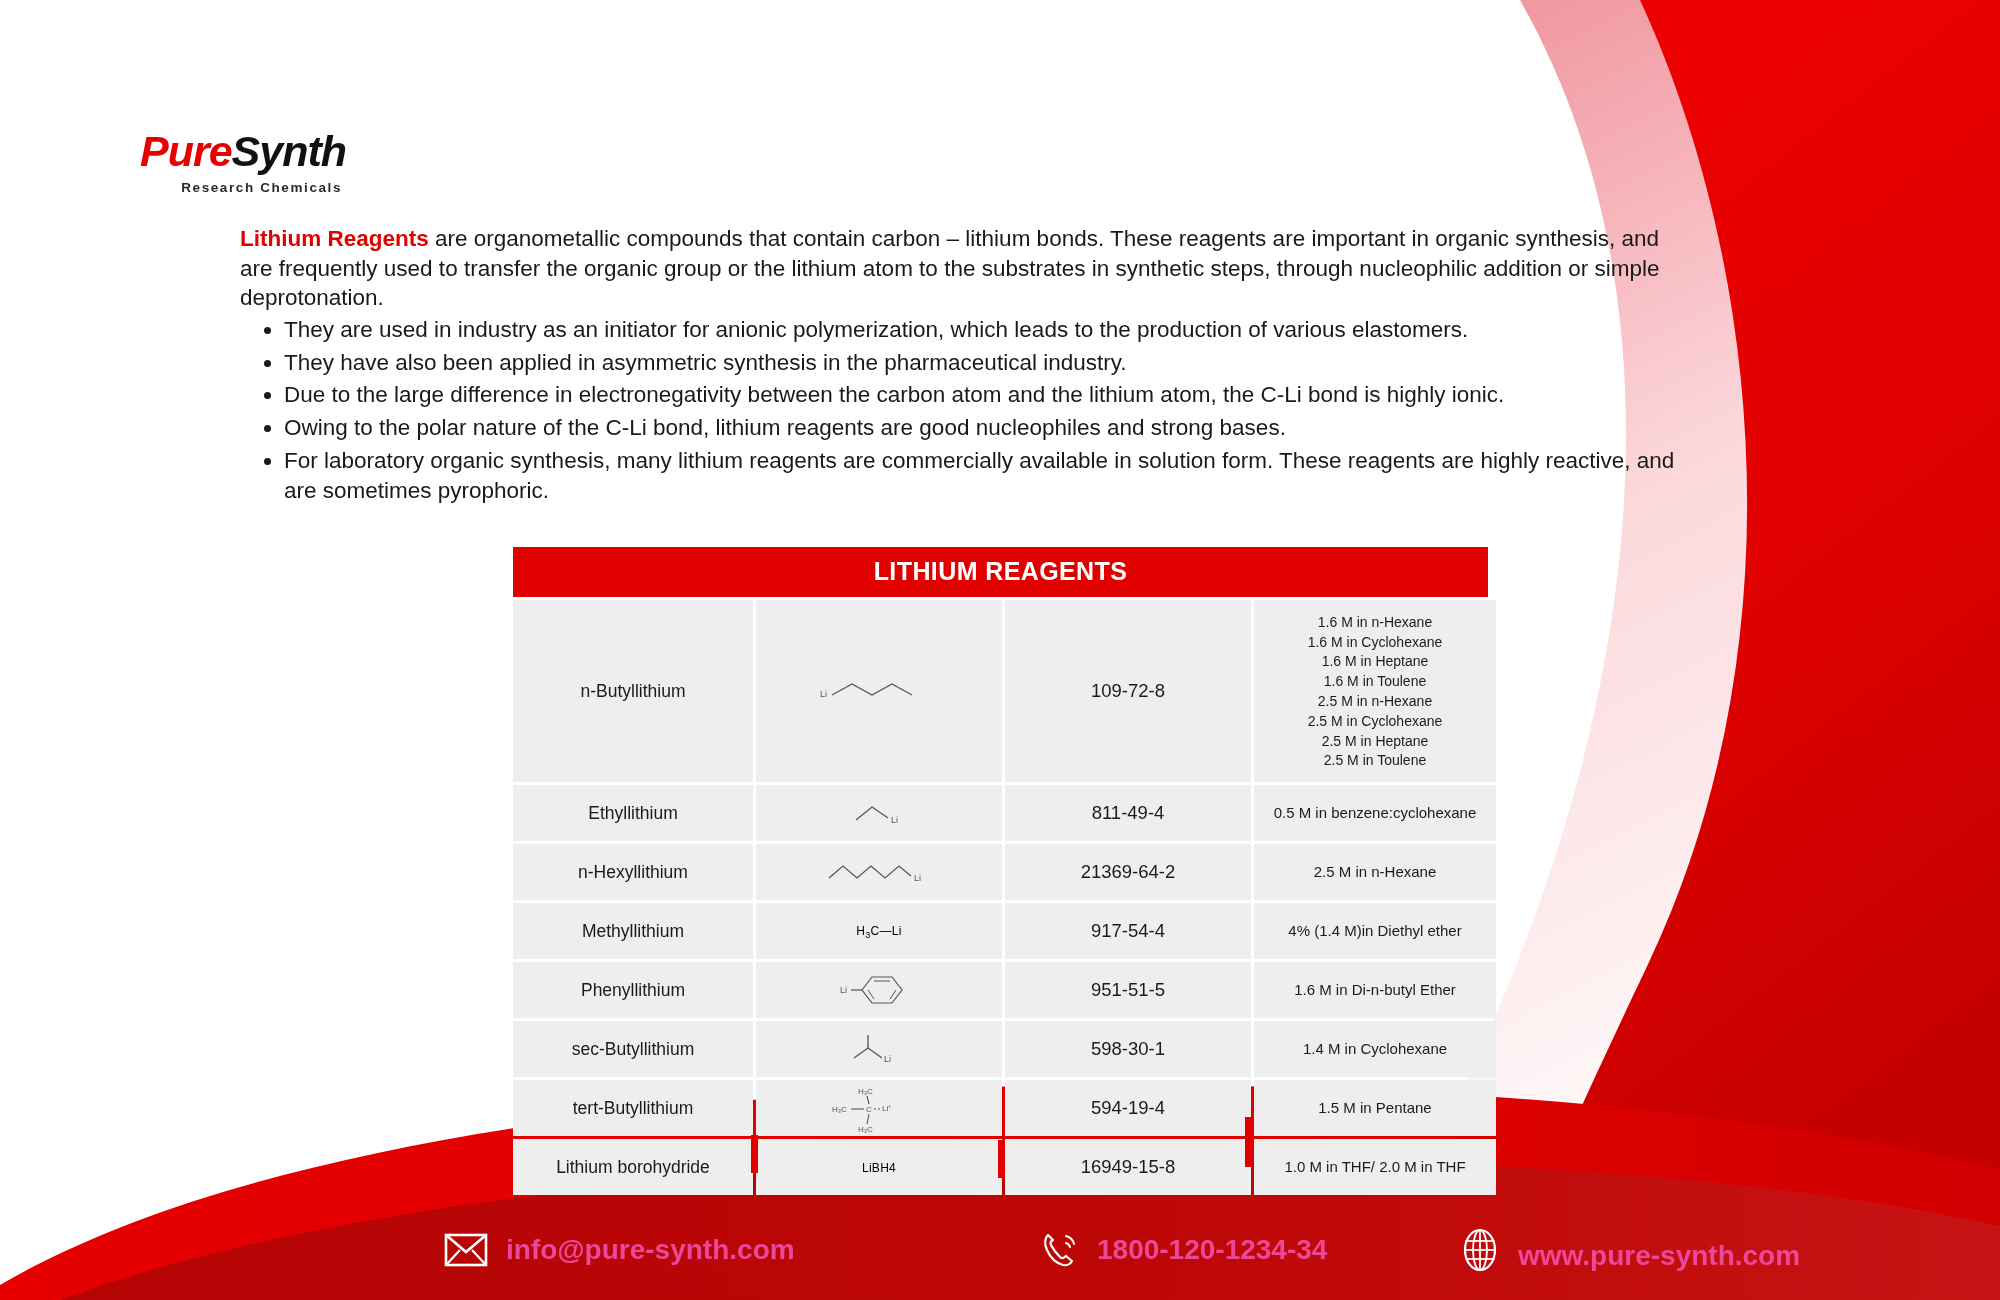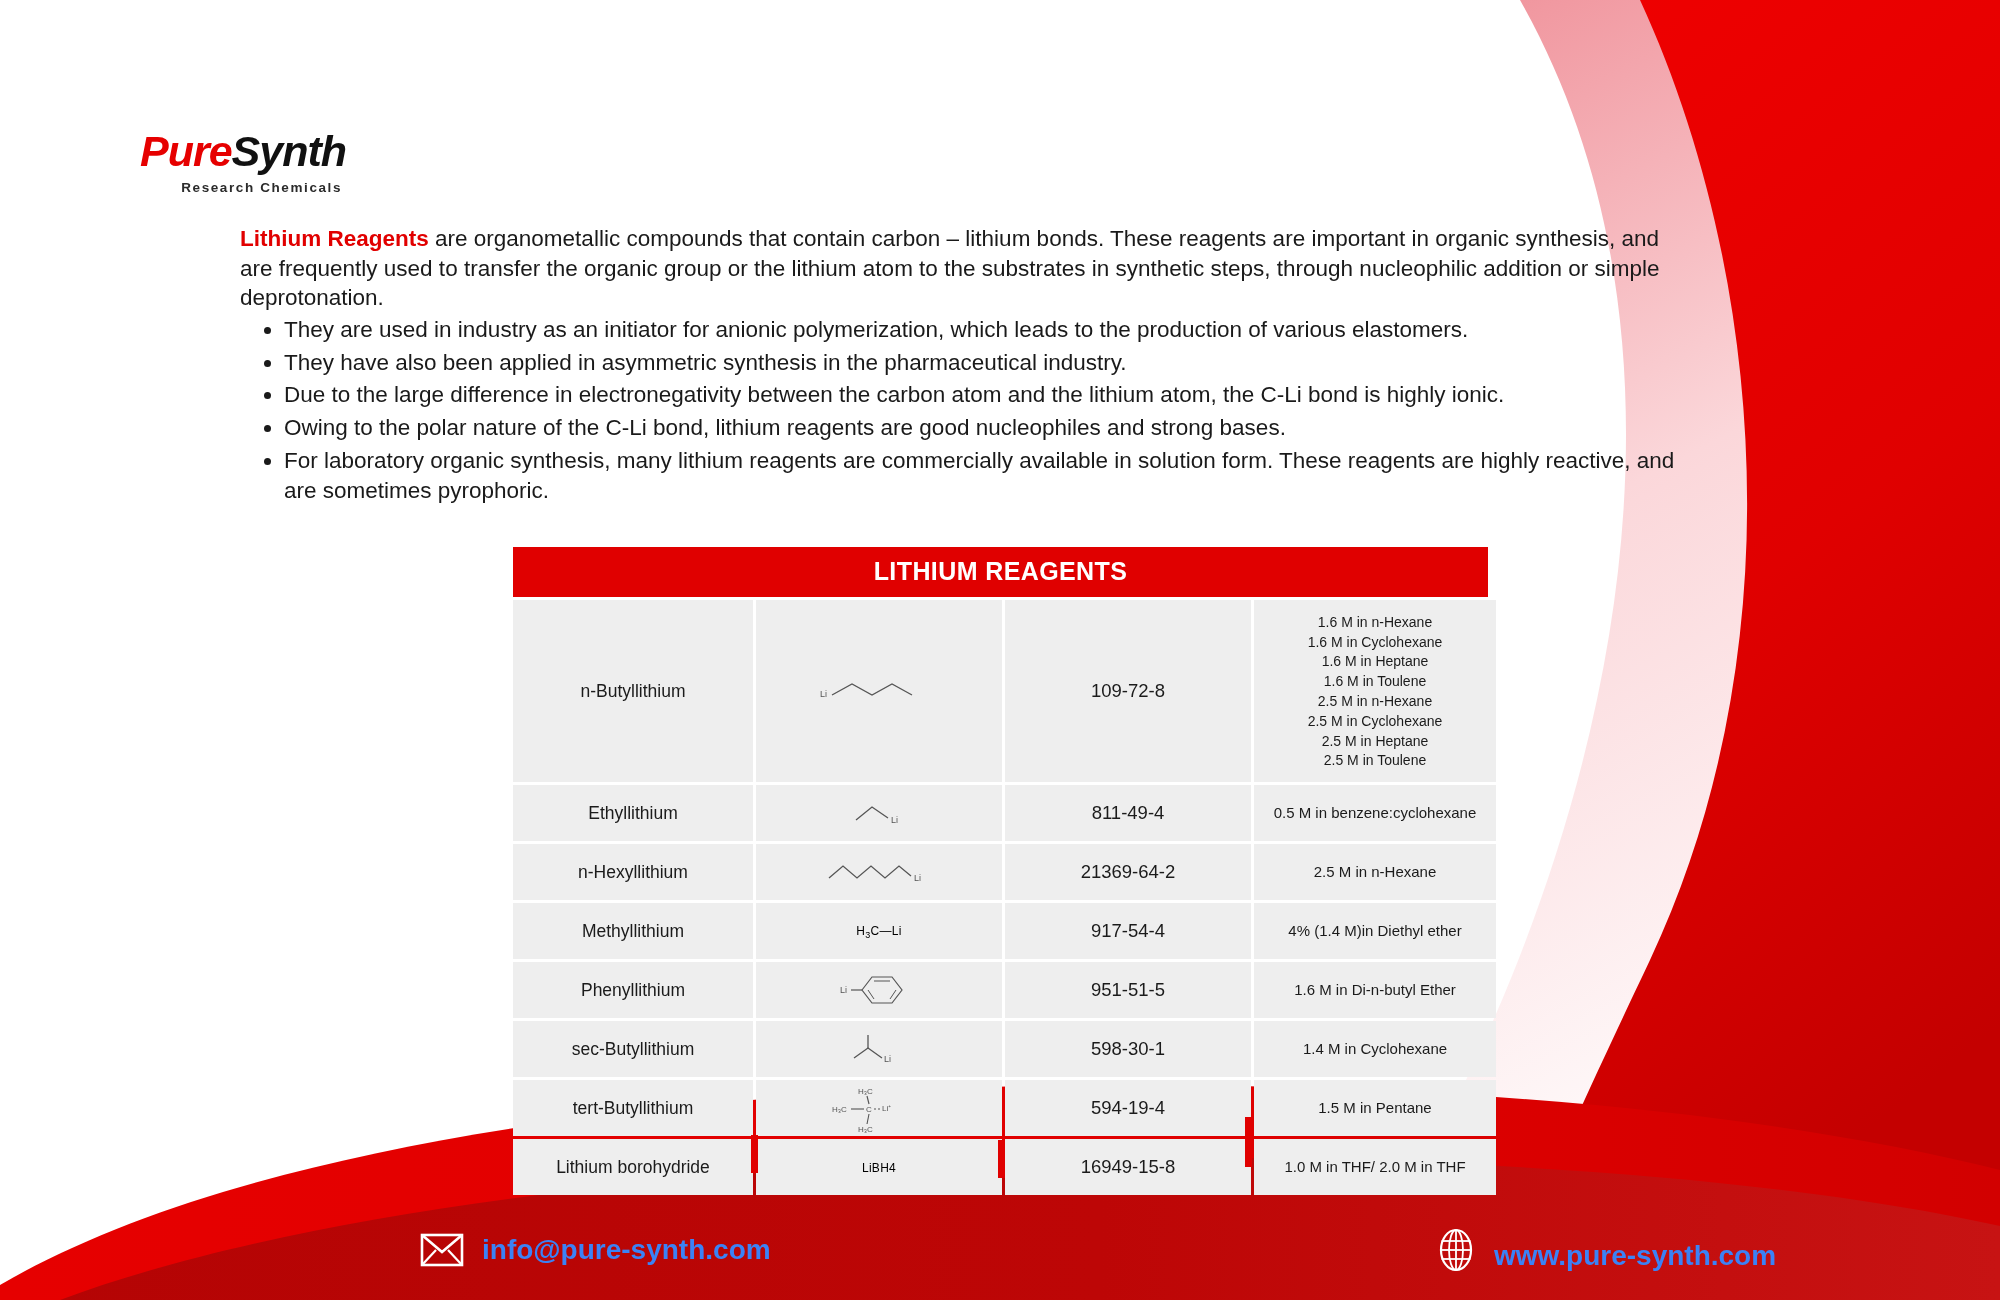--- a/index.html
+++ b/index.html
@@ -150,24 +150,25 @@
     width: 2000px;
     height: 70px;
     z-index: 8;
     display: flex;
     align-items: center;
   }
   .footer-item {
     display: flex;
     align-items: center;
     gap: 18px;
-    color: #3b82f6;
+    color: #ec4899;
     font-size: 28px;
     font-weight: bold;
     white-space: nowrap;
+    margin-left: 24px;
   }
   #footer-email { position: absolute; left: 420px; }
   #footer-phone { position: absolute; left: 1015px; }
   #footer-web   { position: absolute; left: 1436px; align-items: flex-end; }
   .footer-icon { display: block; }
 </style>
 </head>
 <body>
 
 <svg id="bg-decor" viewBox="0 0 2000 1300" preserveAspectRatio="none">
@@ -351,20 +352,28 @@
   <div class="footer-item" id="footer-email">
     <svg class="footer-icon" width="44" height="34" viewBox="0 0 44 34">
       <rect x="2" y="2" width="40" height="30" fill="none" stroke="#ffffff" stroke-width="2.6"></rect>
       <polyline points="2,2 22,19 42,2" fill="none" stroke="#ffffff" stroke-width="2.6"></polyline>
       <line x1="2" y1="32" x2="16" y2="17" stroke="#ffffff" stroke-width="2.2"></line>
       <line x1="42" y1="32" x2="28" y2="17" stroke="#ffffff" stroke-width="2.2"></line>
     </svg>
     <span>info@pure-synth.com</span>
   </div>
 
+  <div class="footer-item" id="footer-phone">
+    <svg class="footer-icon" width="40" height="40" viewBox="0 0 40 40">
+      <path d="M9,5 C6,8 5,13 8,20 C11,27 17,33 24,35 C29,36 32,33 33,31 L27,26 C25,28 23,29 21,27 C17,23 14,19 12,15 C11,13 12,11 14,10 Z" fill="none" stroke="#ffffff" stroke-width="2.2" stroke-linejoin="round"></path>
+      <path d="M27,6 C31,7 34,10 35,14" fill="none" stroke="#ffffff" stroke-width="2" stroke-linecap="round"></path>
+      <path d="M27,13 C29,13.6 30.4,15 31,17" fill="none" stroke="#ffffff" stroke-width="2" stroke-linecap="round"></path>
+    </svg>
+    <span>1800-120-1234-34</span>
+  </div>
 
   <div class="footer-item" id="footer-web">
     <svg class="footer-icon" width="40" height="44" viewBox="0 0 40 44">
       <ellipse cx="20" cy="22" rx="15" ry="20" fill="none" stroke="#ffffff" stroke-width="2.2"></ellipse>
       <ellipse cx="20" cy="22" rx="7" ry="20" fill="none" stroke="#ffffff" stroke-width="1.8"></ellipse>
       <line x1="20" y1="2" x2="20" y2="42" stroke="#ffffff" stroke-width="1.8"></line>
       <line x1="5.5" y1="13" x2="34.5" y2="13" stroke="#ffffff" stroke-width="1.8"></line>
       <line x1="5" y1="22" x2="35" y2="22" stroke="#ffffff" stroke-width="1.8"></line>
       <line x1="5.5" y1="31" x2="34.5" y2="31" stroke="#ffffff" stroke-width="1.8"></line>
     </svg>

